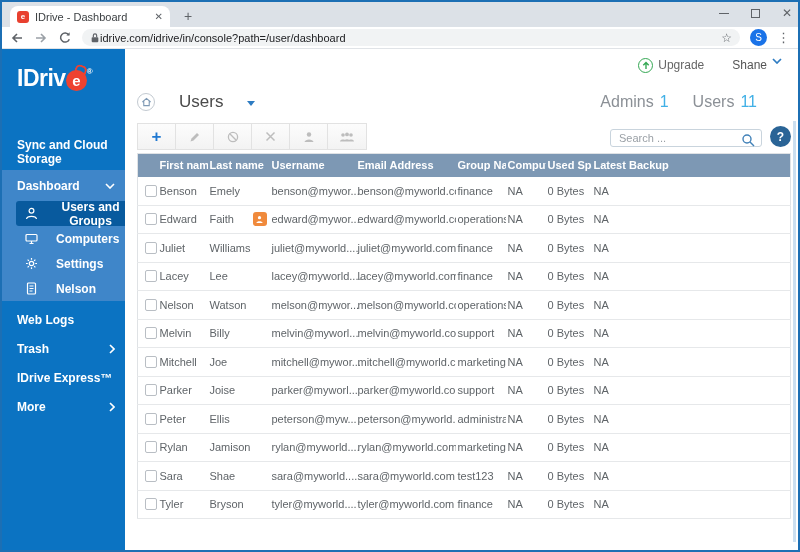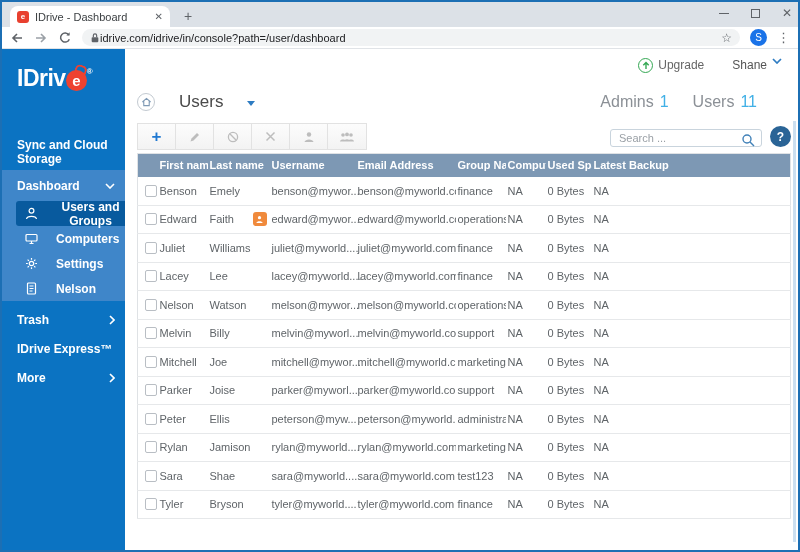--- a/index.html
+++ b/index.html
@@ -167,20 +167,23 @@
         </div>
         <div class="sub">
           <svg class="ic" viewBox="0 0 13 13">
               <rect x="2.5" y="1" width="8" height="11" rx="1" fill="none" stroke="#fff" stroke-width="1.2"></rect>
               <path d="M4.5 4h4M4.5 6.5h4M4.5 9h3" stroke="#fff" stroke-width="1.1"></path>
             </svg>
           <span>Nelson</span>
         </div>
       </div>
       <div style="height:4px"></div>
+      <div class="nav-item">
+          <span>Web Logs</span>
+        </div>
       <div class="nav-item">
         <span>Trash</span>
           <span class="grow"></span>
         <svg width="6" height="10" viewBox="0 0 6 10">
             <path d="M1 1l4 4-4 4" fill="none" stroke="#fff" stroke-width="1.6"></path>
           </svg>
       </div>
       <div class="nav-item">
           <span>IDrive Express™</span>
         </div>

